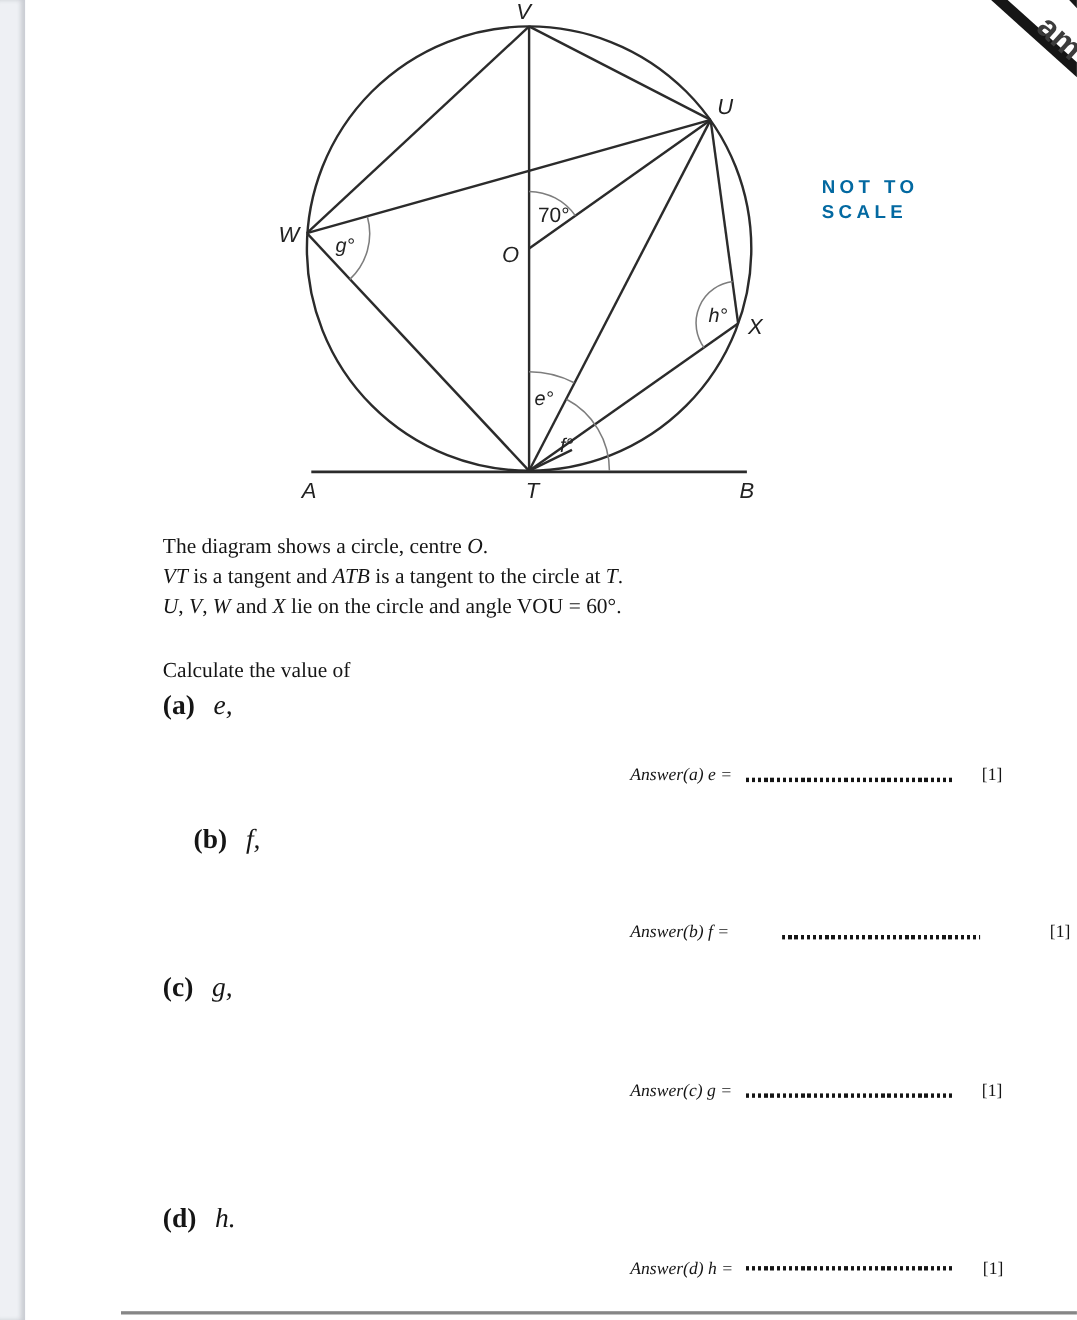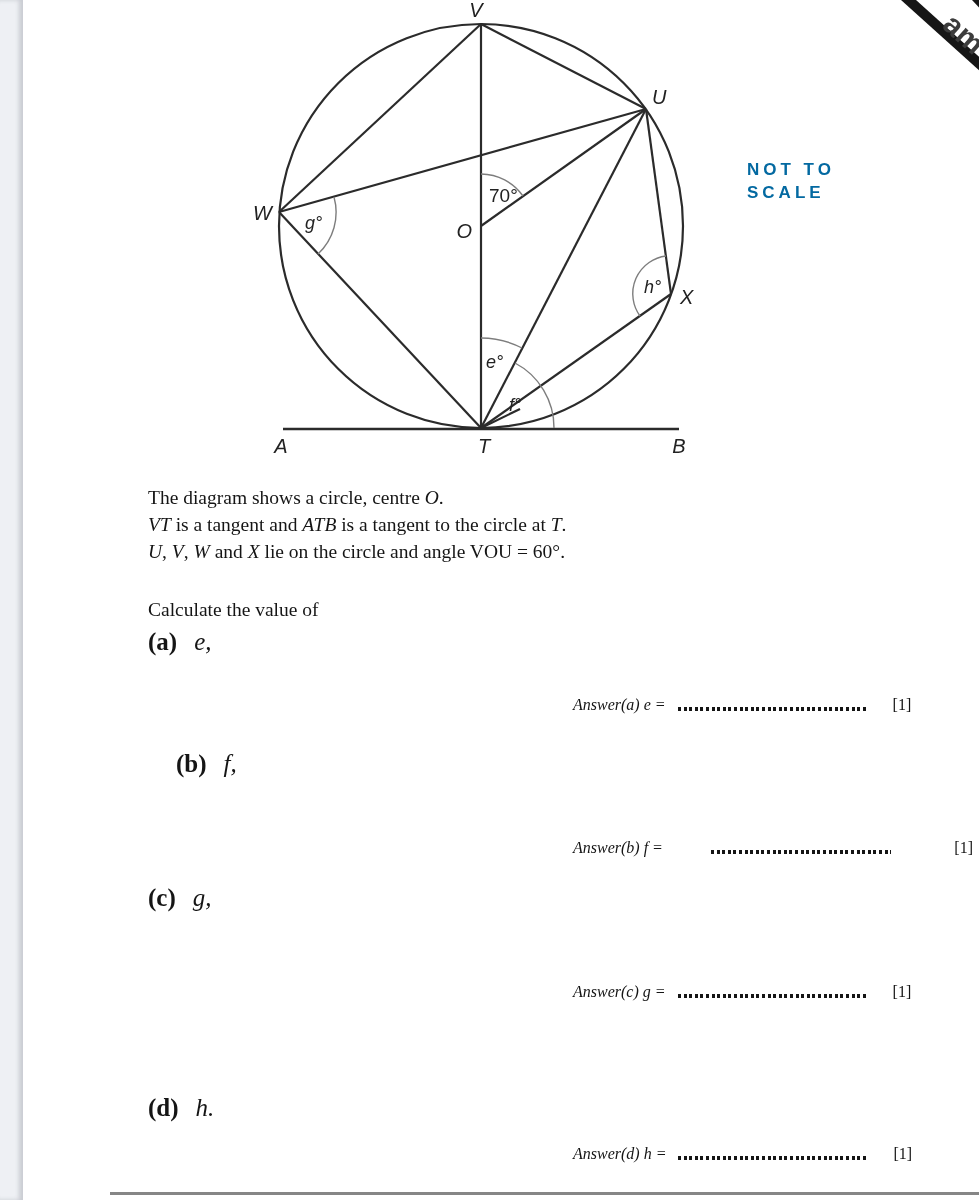--- a/index.html
+++ b/index.html
@@ -34,21 +34,21 @@
     position:absolute;left:573px;width:400px;display:flex;align-items:flex-end;
     font-size:16px;
   }
   .answer-label{font-style:italic;white-space:nowrap;}
   .answer-dots{
     width:188px;height:4px;margin-left:12px;margin-bottom:3px;
     background:repeating-linear-gradient(to right,#151515 0 3px,transparent 3px 5.6px);
   }
   .answer-mark{margin-left:27px;}
   .bottom-rule{position:absolute;left:110px;top:1192px;width:869px;height:3px;background:#868686;}
-  .row-a{top:696px;} .row-b{top:839px;gap:36px;} .row-c{top:983px;} .row-d{top:1145px;}
+  .row-a{top:696px;} .row-b{top:839px;gap:36px;} .row-c{top:983px;} .row-d{top:1145px;align-items:center;}
   .head-a{top:628px;} .head-b{top:750px;margin-left:28px;} .head-c{top:884px;font-family:Liberation Serif, serif;} .head-d{top:1094px;}
 </style>
 </head>
 <body>
 
 <div class="left-strip"></div>
 
 <svg class="figure-svg" viewBox="0 0 979 470" xmlns="http://www.w3.org/2000/svg">
   <circle cx="481" cy="226" r="202" stroke-width="2.2"></circle>
   <line x1="283" y1="429" x2="679" y2="429" stroke-width="2.4"></line>

